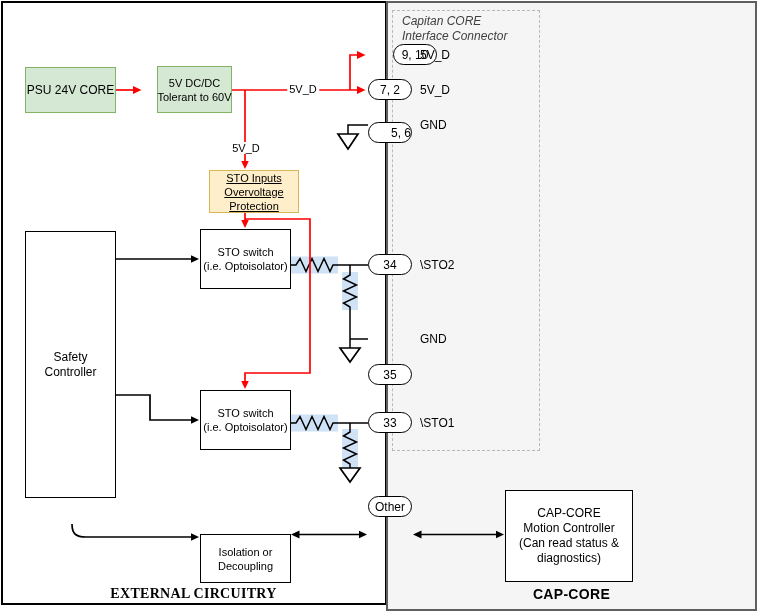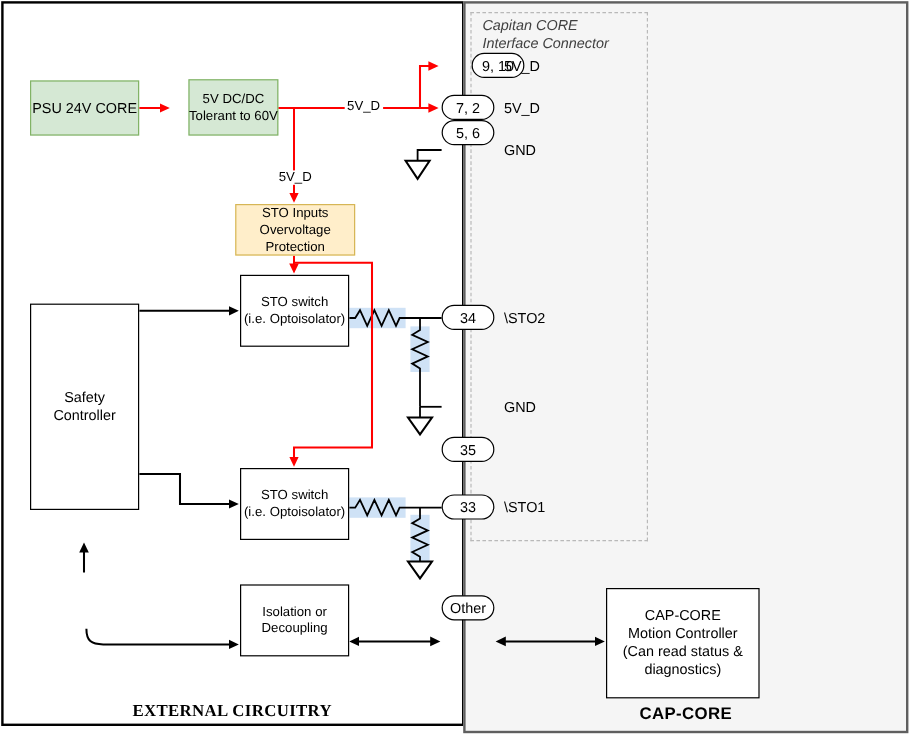--- a/index.html
+++ b/index.html
@@ -18,26 +18,26 @@
   .connector-title{left:402px;top:14px;font-style:italic;font-size:12px;line-height:15px;color:var(--title-ink);white-space:pre;}
   svg.wires{left:0;top:0;width:762px;height:616px;}
   .block{display:flex;align-items:center;justify-content:center;box-sizing:border-box;text-align:center;}
   .block .lbl{white-space:pre;line-height:14px;font-size:11px;}
   .green{background:var(--green-fill);border:1px solid var(--green-stroke);}
   .yellow{background:var(--yellow-fill);border:1px solid var(--yellow-stroke);}
   .plain{background:#fff;border:1.5px solid #000;}
   .b-psu{left:25px;top:67px;width:91px;height:46px;}
   .b-psu .lbl{font-size:12px;}
   .b-dcdc{left:142px;top:66px;width:75px;height:47px;margin-left:15px;}
-  .b-prot{left:196px;top:170px;width:100px;height:43px;}
+  .b-prot{left:209px;top:170px;width:90px;height:43px;text-decoration:underline;}
   .b-sw1{left:200px;top:229px;width:91px;height:60px;}
   .b-sw2{left:200px;top:390px;width:91px;height:60px;}
-  .b-safety{left:25px;top:231px;width:91px;height:172px;margin-top:22px;}
+  .b-safety{left:25px;top:231px;width:91px;height:267px;}
   .b-safety .lbl{font-size:12px;line-height:15px;}
-  .b-iso{left:200px;top:487px;width:91px;height:60px;}
+  .b-iso{left:200px;top:534px;width:91px;height:49px;}
   .b-motion{left:505px;top:490px;width:128px;height:92px;}
   .b-motion .lbl{font-size:12px;line-height:15px;}
   .pin{left:368px;width:44px;height:21px;border:1.5px solid #000;border-radius:11px;background:#fff;
        display:flex;align-items:center;justify-content:center;font-size:12px;box-sizing:border-box;}
   .pin-label{left:420px;font-size:12px;line-height:16px;white-space:pre;}
   .wire-label{font-size:11px;background:#fff;padding:0 2px;transform:translateX(-50%);white-space:pre;}
   .note{transform:translateX(-50%);text-align:center;font-size:12px;line-height:15px;white-space:pre;}
   .zone-label{font-weight:bold;font-size:14px;text-align:center;letter-spacing:.3px;}
   .w{fill:none;stroke:var(--ink);stroke-width:1.7px;}
   .wr{fill:none;stroke:var(--red);stroke-width:1.7px;}
@@ -133,21 +133,21 @@
 (Can read status &amp;
 diagnostics)</span>
   </div>
 
   <div class="abs pin" style="top:44px;margin-left:25px;">
       <span>9, 10</span>
     </div>
   <div class="abs pin" style="top:79px;">
       <span>7, 2</span>
     </div>
-  <div class="abs pin" style="top:100px;">
+  <div class="abs pin" style="top:122px;justify-content:flex-end;">
       <span>5, 6</span>
     </div>
   <div class="abs pin" style="top:254px;">
       <span>34</span>
     </div>
   <div class="abs pin" style="top:328px;margin-top:36px;">
       <span>35</span>
     </div>
   <div class="abs pin" style="top:412px;">
       <span>33</span>

